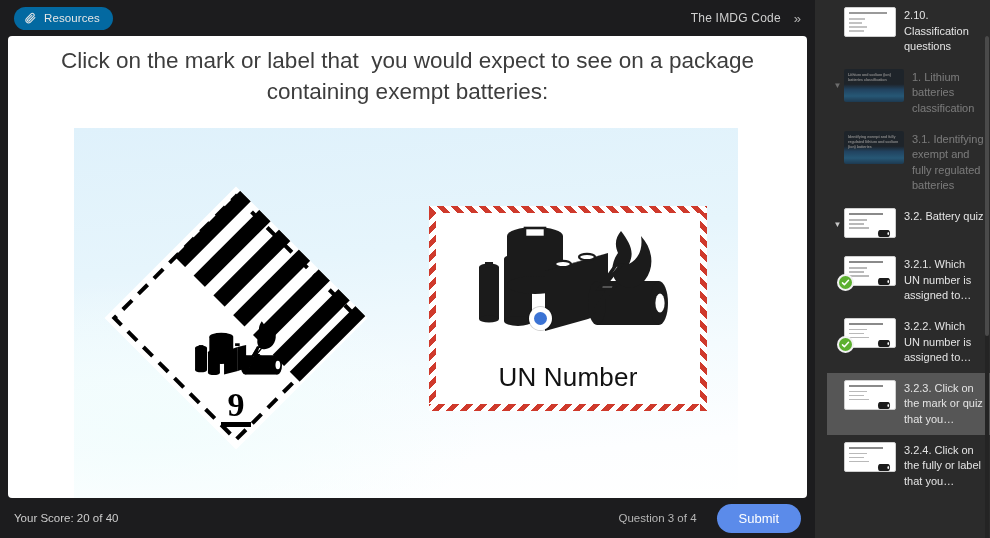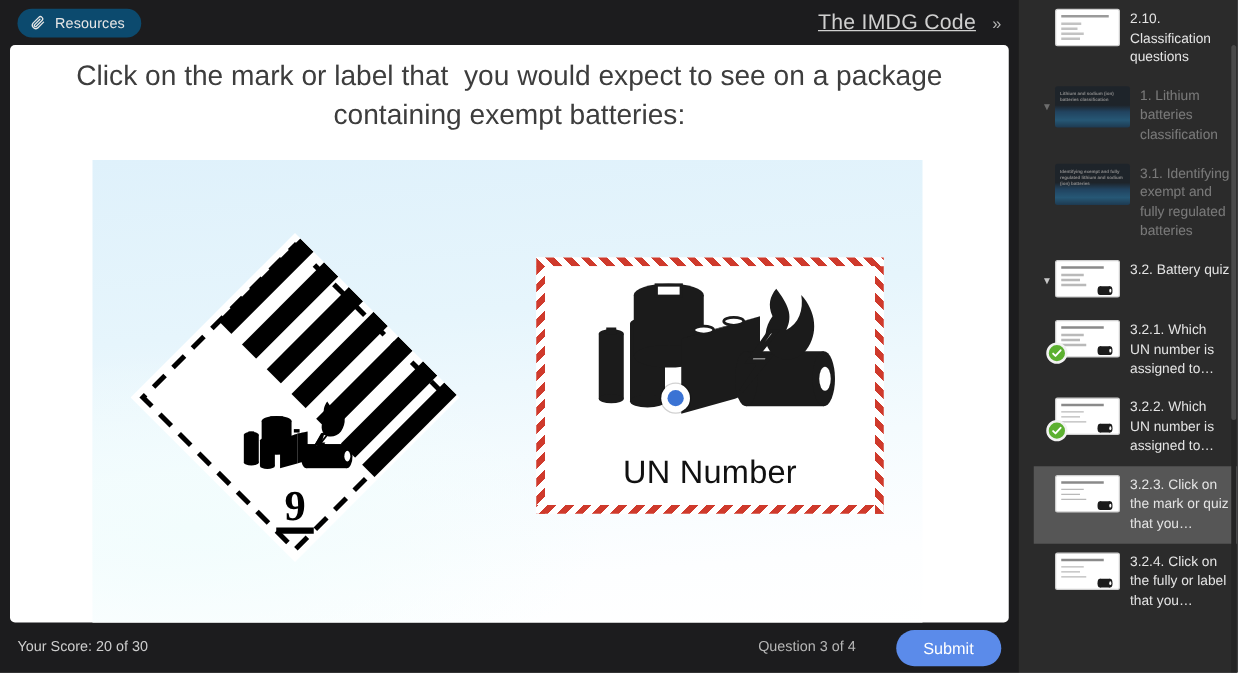--- a/index.html
+++ b/index.html
@@ -9,28 +9,28 @@
     font-family: "Liberation Sans", sans-serif;
     overflow: hidden;
   }
   #app { position: relative; width: 990px; height: 538px; display: flex; background: #1c1c1e; }
 
   
   #player { position: relative; width: 815px; height: 538px; background: #1c1c1e; display: flex; flex-direction: column; }
 
   #topbar { height: 36px; flex: 0 0 36px; display: flex; align-items: center; padding: 0 14px; background: #1c1c1e; }
   .res-btn {
-    display: flex; align-items: flex-end; gap: 7px;
-    background: #0c4a6e; border-radius: 14px;
+    display: flex; align-items: center; gap: 7px;
+    background: #0369a1; border-radius: 14px;
     padding: 5px 13px 5px 10px; cursor: pointer;
   }
   .res-btn .lbl { color: #e6e6e6; font-size: 11.5px; letter-spacing: .1px; }
   .clip { width: 13px; height: 13px; display: block; }
   .spacer { flex: 1; }
-  .imdg { color: #cfcfcf; font-size: 17px; letter-spacing: .2px; text-decoration: underline; }
+  .imdg { color: #cfcfcf; font-size: 12px; letter-spacing: .2px; }
   .chev2 { margin-left: 13px; margin-right: 2px; color: #b5b5b5; font-size: 13px; line-height: 1; letter-spacing: -2px; cursor: pointer; }
 
   
   #slide-wrap { flex: 1 1 auto; padding: 0 8px; }
   #slide {
     position: relative; width: 100%; height: 100%;
     background: #ffffff; border-radius: 4px; overflow: hidden;
   }
   #question {
     position: absolute; top: 10px; left: 32px; right: 32px;
@@ -73,21 +73,21 @@
     position: absolute; left: 93px; top: 94px; width: 23px; height: 23px;
     border-radius: 50%; background: #ffffff;
     display: flex; align-items: center; justify-content: center;
     box-shadow: 0 0 0 1px rgba(0,0,0,.18);
   }
   #marker i { display: block; width: 13px; height: 13px; border-radius: 50%; background: #3b73d4; }
 
   
   #footer { height: 40px; flex: 0 0 40px; display: flex; align-items: center; padding: 0 14px; background: #1c1c1e; }
   #score { color: #cdcdcd; font-size: 11.5px; }
-  #qcount { color: #b6b6b6; font-size: 11.5px; margin-right: 32px; }
+  #qcount { color: #b6b6b6; font-size: 11.5px; margin-right: 20px; }
   #submit {
     background: #5b8bea; color: #fff; border: none; border-radius: 17px;
     padding: 7px 22px; font-size: 13px; font-family: inherit; cursor: pointer;
   }
 
   
   #sidebar { width: 175px; height: 538px; background: #2b2b2b; display: flex; flex-direction: column; position: relative; }
   #sb-head { height: 36px; flex: 0 0 36px; background: #3a3a3a; display: flex; align-items: center; padding-left: 17px; }
   #sb-head span { color: #ededed; font-size: 12px; font-weight: bold; }
   #sb-list { flex: 1 1 auto; overflow: hidden; position: relative; padding-left: 12px; }
@@ -259,21 +259,21 @@
                 <i></i>
               </div>
             </div>
           </div>
 
         </div>
       </div>
     </div>
 
     <div id="footer">
-      <span id="score">Your Score: 20 of 30</span>
+      <span id="score">Your Score: 20 of 40</span>
       <div class="spacer"></div>
       <span id="qcount">Question 3 of 4</span>
       <button id="submit">Submit</button>
     </div>
 
   </div>
 
   <div id="sidebar">
     <div id="sb-list">
         <div class="row">

